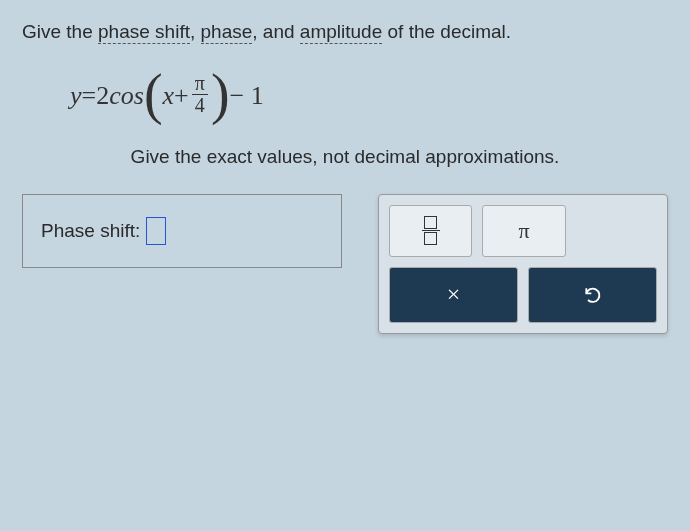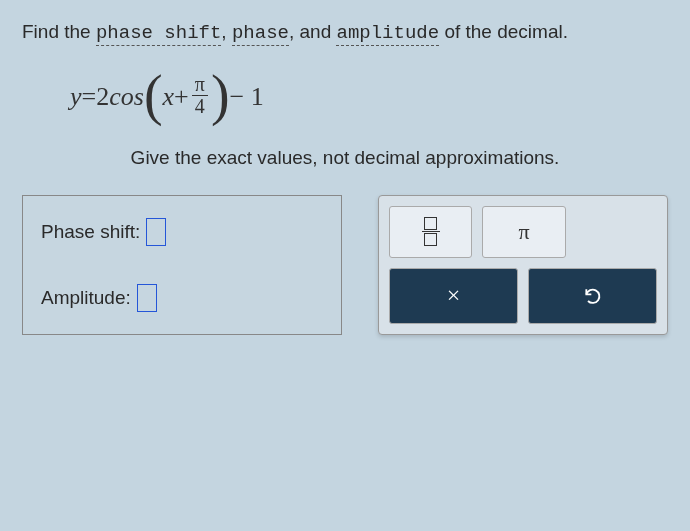--- a/index.html
+++ b/index.html
@@ -14,21 +14,20 @@
       overflow: hidden;
     }
     .question-text {
       font-size: 19px;
       line-height: 1.5;
       color: #2a2a2a;
     }
     .underline {
       border-bottom: 1.5px dashed #555;
       padding-bottom: 1px;
-      font-family: Liberation Mono, monospace;
     }
     .equation {
       font-family: 'Times New Roman', serif;
       font-size: 26px;
       margin: 28px 0 28px 48px;
       font-style: italic;
       display: flex;
       align-items: center;
     }
     .equation .paren {
@@ -130,21 +129,21 @@
     }
     .tool-frac .line { width: 18px; height: 1.5px; background: #333; }
     .undo-icon {
       width: 20px; height: 20px;
     }
   </style>
 </head>
 <body>
 
 <div class="question-text">
-  <span>Find the </span><span class="underline">phase shift</span><span>, </span><span class="underline">phase</span><span>, and </span><span class="underline">amplitude</span><span> of the decimal.</span>
+  <span>Give the </span><span class="underline">phase shift</span><span>, </span><span class="underline">phase</span><span>, and </span><span class="underline">amplitude</span><span> of the decimal.</span>
 </div>
 
 <div class="equation">
   <span>y</span>
   <span style="font-style:normal"> = </span>
   <span style="font-style:normal">2</span>
   <span> cos</span>
   <span class="paren">(</span>
   <span>x</span>
   <span style="font-style:normal"> + </span>
@@ -155,24 +154,20 @@
   <span class="paren">)</span>
   <span style="font-style:normal"> − 1</span>
 </div>
 
 <div class="instruction">Give the exact values, not decimal approximations.</div>
 
 <div class="lower">
   <div class="answer-panel">
     <div class="answer-row">
       <span>Phase shift:</span>
-      <input class="input-box" value="" style="">
-    </div>
-    <div class="answer-row">
-      <span>Amplitude:</span>
       <input class="input-box" value="" style="">
     </div>
   </div>
 
   <div class="toolbox">
     <div class="tool-row">
       <div class="tool-btn">
         <span class="tool-frac">
           <span class="b"></span>
             <span class="line"></span>

